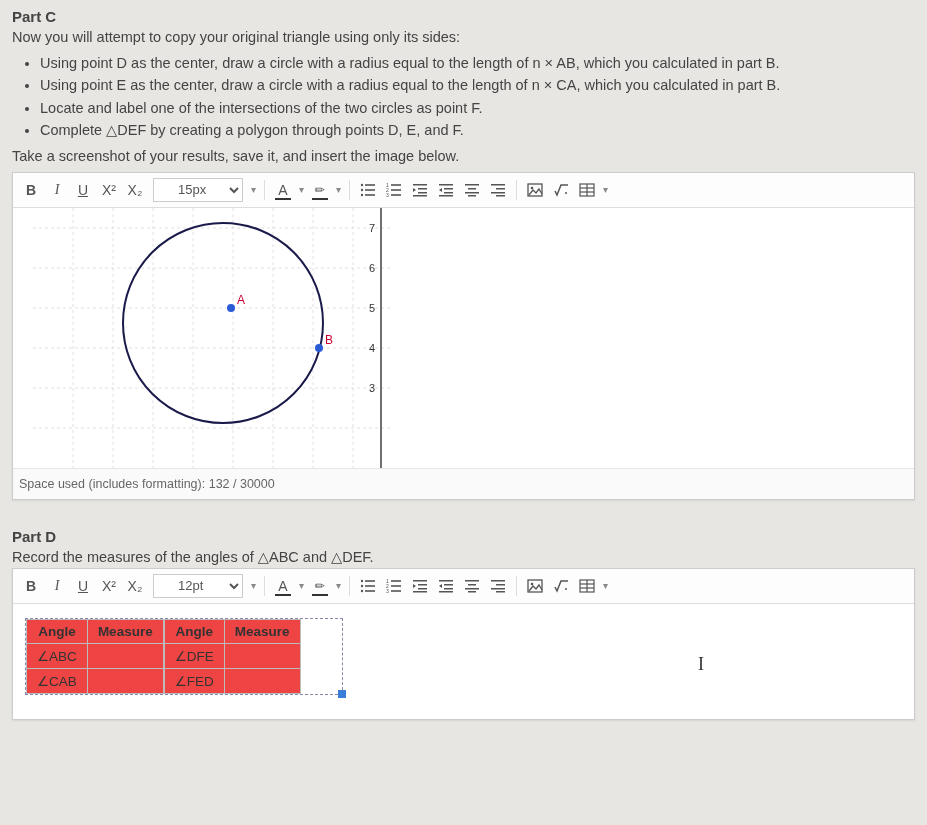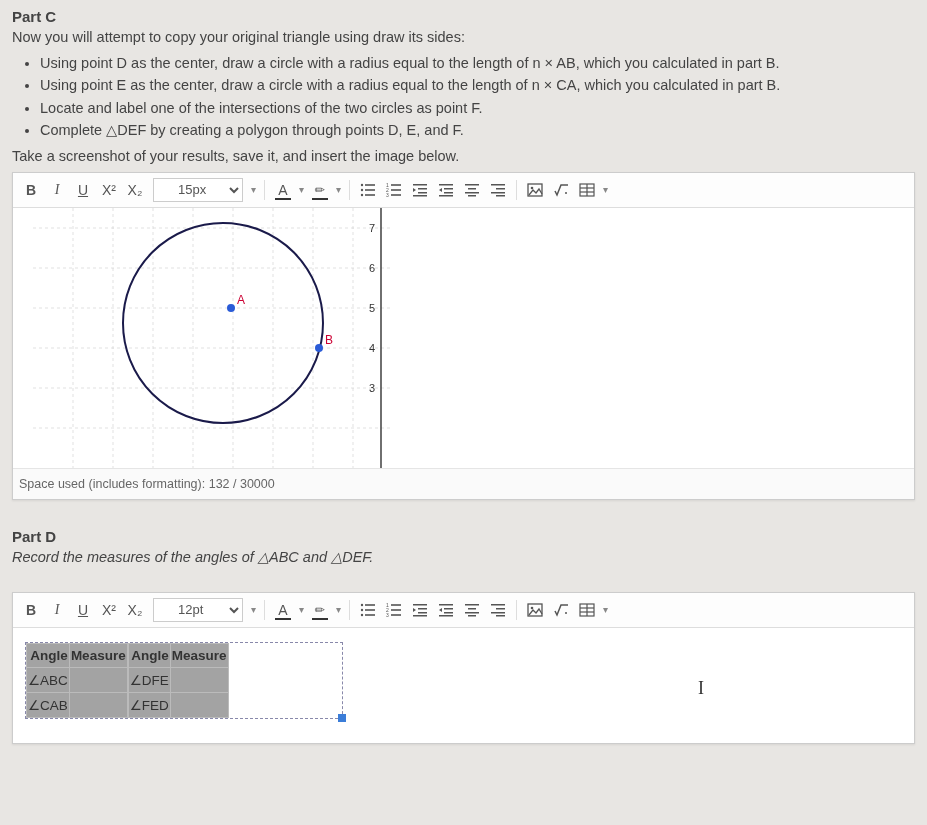--- a/index.html
+++ b/index.html
@@ -39,33 +39,33 @@
   .canvas-area { position:relative; height: 260px; background:#fff; overflow:hidden;}
   .space-used { font-size:12.5px; color:#666; padding: 8px 6px; border-top:1px solid #e5e5e5; background:#fafafa;}
   .partD-gap { height: 28px;}
   .table-area { padding: 14px 12px 24px 12px; background:#fff;}
   .angle-tables { display:flex; gap:0; border:1px dashed #88a; width: 318px; position:relative;}
   .angle-tables::after{
     content:""; position:absolute; right:-4px; bottom:-4px; width:8px; height:8px; background:#3b7dd8;
   }
   table.angles { border-collapse: collapse; font-size:13.5px; color:#333;}
   table.angles th, table.angles td {
-    border:1px solid #bbb; padding: 4px 1px; text-align:right; background:#a3a3a3;
+    border:1px solid #bbb; padding: 4px 10px; text-align:center; background:#ef4444;
   }
   table.angles th { font-weight:600;}
   .cursor-i { position:absolute; right: 210px; top: 50px; font-family: "Times New Roman", serif; font-size:18px; color:#333;}
   .rel { position: relative;}
   .pencil { transform: rotate(-45deg); font-size:12px;}
 </style>
 </head>
 <body>
 
 <div>
   <div class="part-title">Part C</div>
-  <div class="instr">Now you will attempt to copy your original triangle using draw its sides:</div>
+  <div class="instr">Now you will attempt to copy your original triangle using only its sides:</div>
   <ul class="bullets">
     <li>
       <span>Using point D as the center, draw a circle with a radius equal to the length of </span><span class="ital">n × AB</span><span>, which you calculated in part B.</span>
     </li>
     <li>
       <span>Using point E as the center, draw a circle with a radius equal to the length of </span><span class="ital">n × CA</span><span>, which you calculated in part B.</span>
     </li>
     <li><span>Locate and label one of the intersections of the two circles as point F.</span></li>
     <li><span>Complete △DEF by creating a polygon through points D, E, and F.</span></li>
   </ul>
@@ -213,21 +213,21 @@
       </svg>
     </div>
     <div class="space-used">Space used (includes formatting): 132 / 30000</div>
   </div>
 </div>
 
 <div class="partD-gap"></div>
 
 <div>
   <div class="part-title">Part D</div>
-  <div class="instr" style="margin-bottom:24px;font-style:italic;">Record the measures of the angles of △ABC and △DEF.</div>
+  <div class="instr" style="margin-bottom:0;">Record the measures of the angles of △ABC and △DEF.</div>
 
   <div class="editor-wrap">
     <div class="toolbar">
       <button class="tb-btn" style="font-weight:700">B</button>
       <button class="tb-btn" style="font-style:italic;font-family:serif">I</button>
       <button class="tb-btn" style="text-decoration:underline">U</button>
       <button class="tb-btn">X²</button>
       <button class="tb-btn">X₂</button>
       <select class="fontsize-sel">
         <option>12pt</option>

